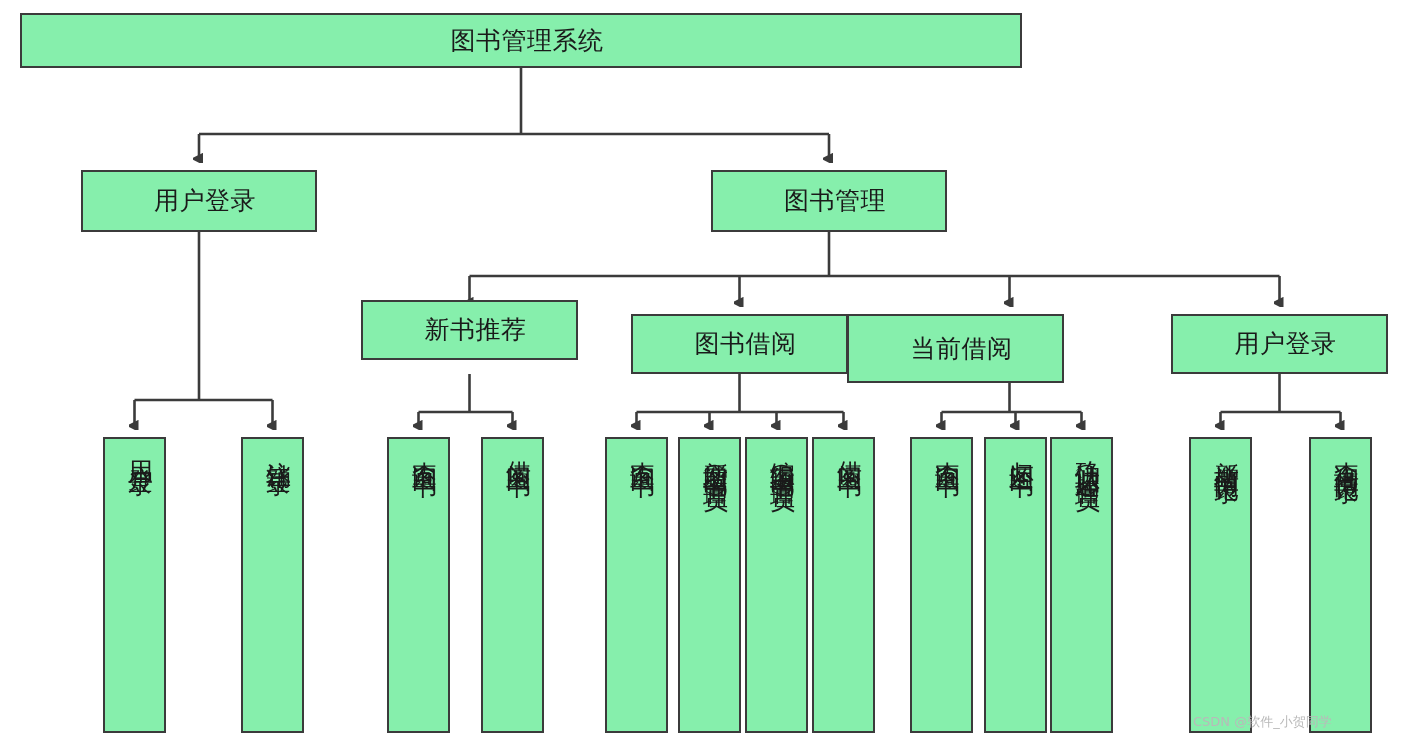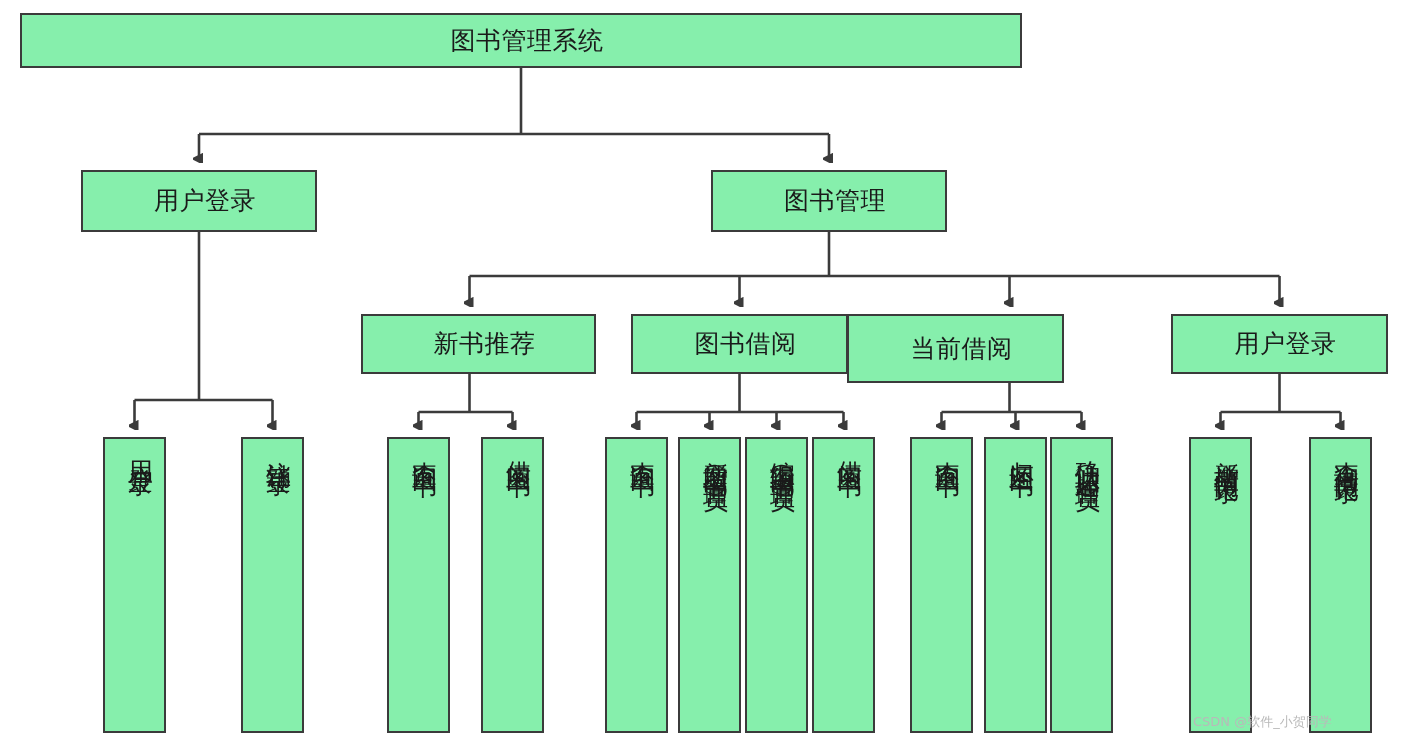--- a/index.html
+++ b/index.html
@@ -127,21 +127,21 @@
   <div id="nodes">
       <div class="node h root" style="left: 20px; top: 13px; width: 1002px; height: 55px;">
         <span class="label">图书管理系统</span>
       </div>
       <div class="node h" style="left: 81px; top: 170px; width: 236px; height: 62px;">
         <span class="label">用户登录</span>
       </div>
       <div class="node h" style="left: 711px; top: 170px; width: 236px; height: 62px;">
         <span class="label">图书管理</span>
       </div>
-      <div class="node h" style="left: 361px; top: 314px; width: 235px; height: 60px; justify-content: center;">
+      <div class="node h" style="left: 361px; top: 300px; width: 217px; height: 60px; justify-content: center;">
         <span class="label">新书推荐</span>
       </div>
       <div class="node h" style="left: 631px; top: 314px; width: 217px; height: 60px; justify-content: center;">
         <span class="label">图书借阅</span>
       </div>
       <div class="node h" style="left: 847px; top: 314px; width: 217px; height: 69px;">
         <span class="label">当前借阅</span>
       </div>
       <div class="node h" style="left: 1171px; top: 314px; width: 217px; height: 60px;">
         <span class="label">用户登录</span>

